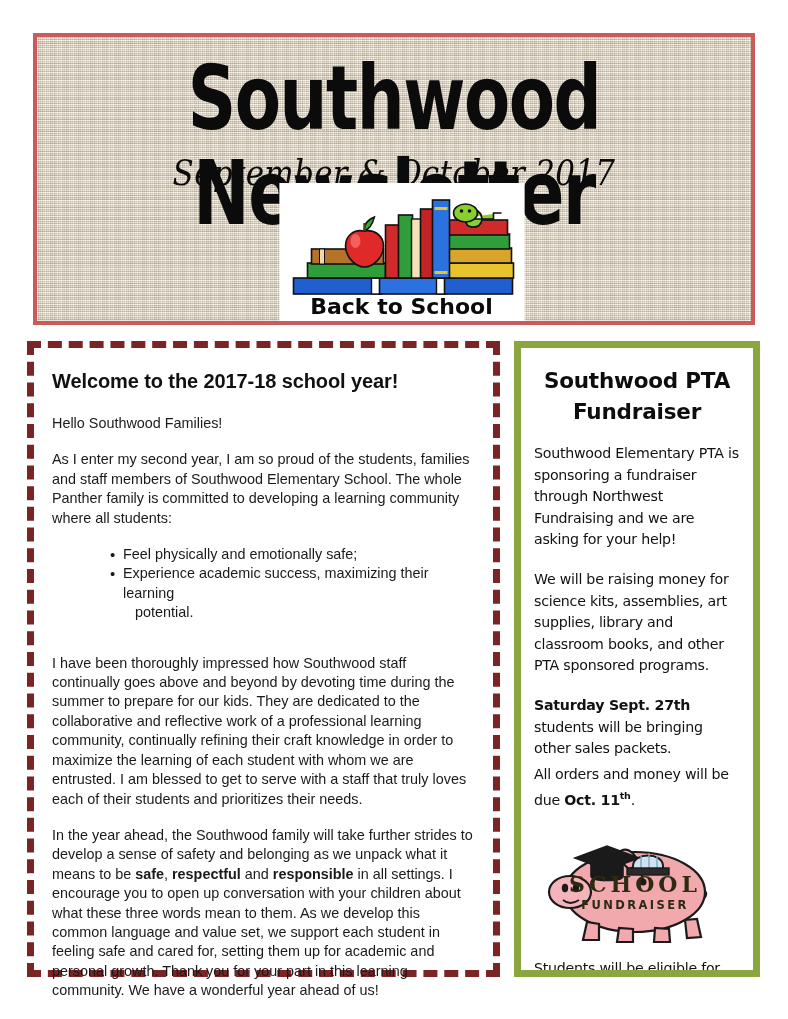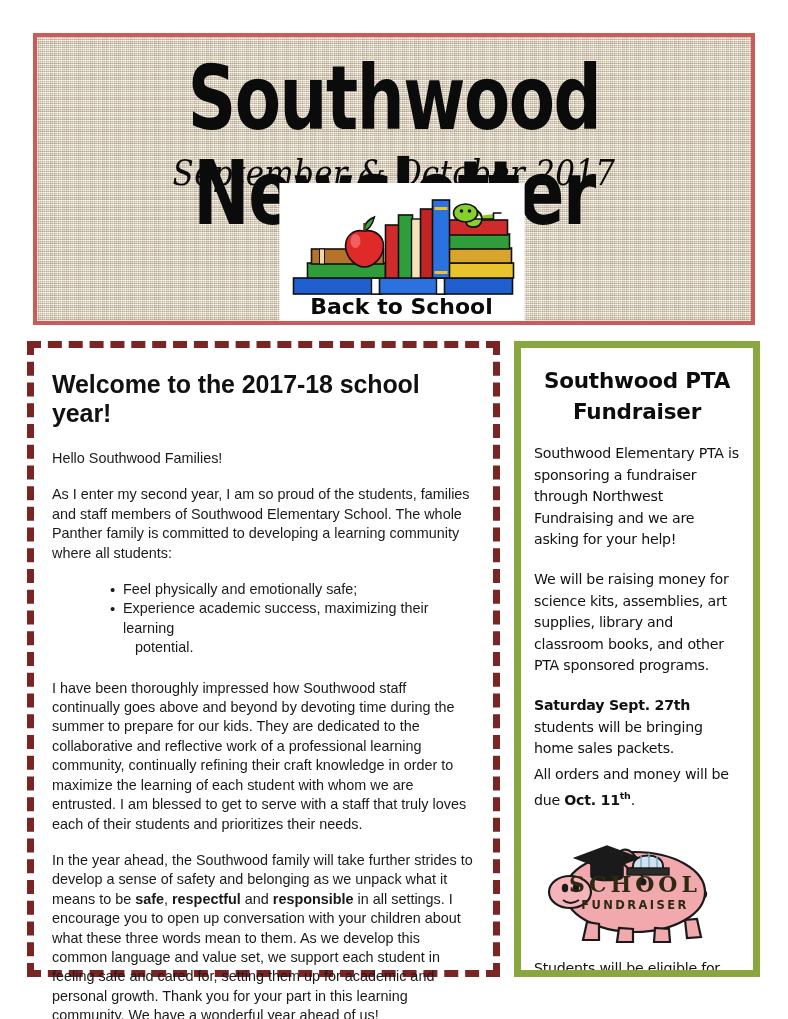--- a/index.html
+++ b/index.html
@@ -107,41 +107,41 @@
     top: 5px;
     width: 473px;
     height: 636px;
     border: 7px dashed #7b2424;
     background: #ffffff;
     padding: 22px 20px 10px 18px;
   }
 
   .article-title {
     font-family: "Liberation Sans", sans-serif;
-    font-size: 25px;
+    font-size: 20px;
     font-weight: bold;
     color: #111111;
     letter-spacing: -0.1px;
     margin-bottom: 21px;
   }
 
   .para {
     font-family: "Liberation Sans", sans-serif;
     font-size: 14.4px;
     line-height: 19.4px;
     color: #1a1a1a;
     margin-bottom: 17px;
     text-align: left;
   }
   .para:last-child { margin-bottom: 0; }
   .para b { font-weight: bold; }
 
   .bullets {
     list-style: none;
-    margin: 0 0 21px 0;
+    margin: 0 0 31px 0;
     padding: 0 0 0 58px;
   }
   .bullets li {
     font-family: "Liberation Sans", sans-serif;
     font-size: 14.4px;
     line-height: 19.4px;
     color: #1a1a1a;
     position: relative;
     padding-left: 13px;
     text-indent: 0;
@@ -292,21 +292,21 @@
     </div>
 
     <div class="right-col">
 
       <div class="side-title">Southwood PTA Fundraiser</div>
 
       <p class="side-para">Southwood Elementary PTA is sponsoring a fundraiser through Northwest Fundraising and we are asking for your help!</p>
 
       <p class="side-para">We will be raising money for science kits, assemblies, art supplies, library and classroom books, and other PTA sponsored programs.</p>
 
-      <p class="side-para side-block-tight"><b>Saturday Sept. 27th</b><span> students will be bringing home sales packets.</span></p>
+      <p class="side-para side-block-tight"><b>Saturday Sept. 27th</b><span> students will be bringing other sales packets.</span></p>
 
       <p class="side-para"><span>All orders and money will be due </span><b>Oct. 11</b><b><sup>th</sup></b><span>.</span></p>
 
       <div class="clipart-piggy">
         <svg viewBox="0 0 200 122" xmlns="http://www.w3.org/2000/svg">
           <rect x="0" y="0" width="200" height="122" fill="#ffffff"></rect>
 
           <path d="M158 72 C170 70 172 62 166 60 C160 58 159 66 166 66" fill="none" stroke="#1a1a1a" stroke-width="2"></path>
 
           <ellipse cx="98" cy="62" rx="70" ry="40" fill="#f2a9ae" stroke="#1a1a1a" stroke-width="2.2"></ellipse>

